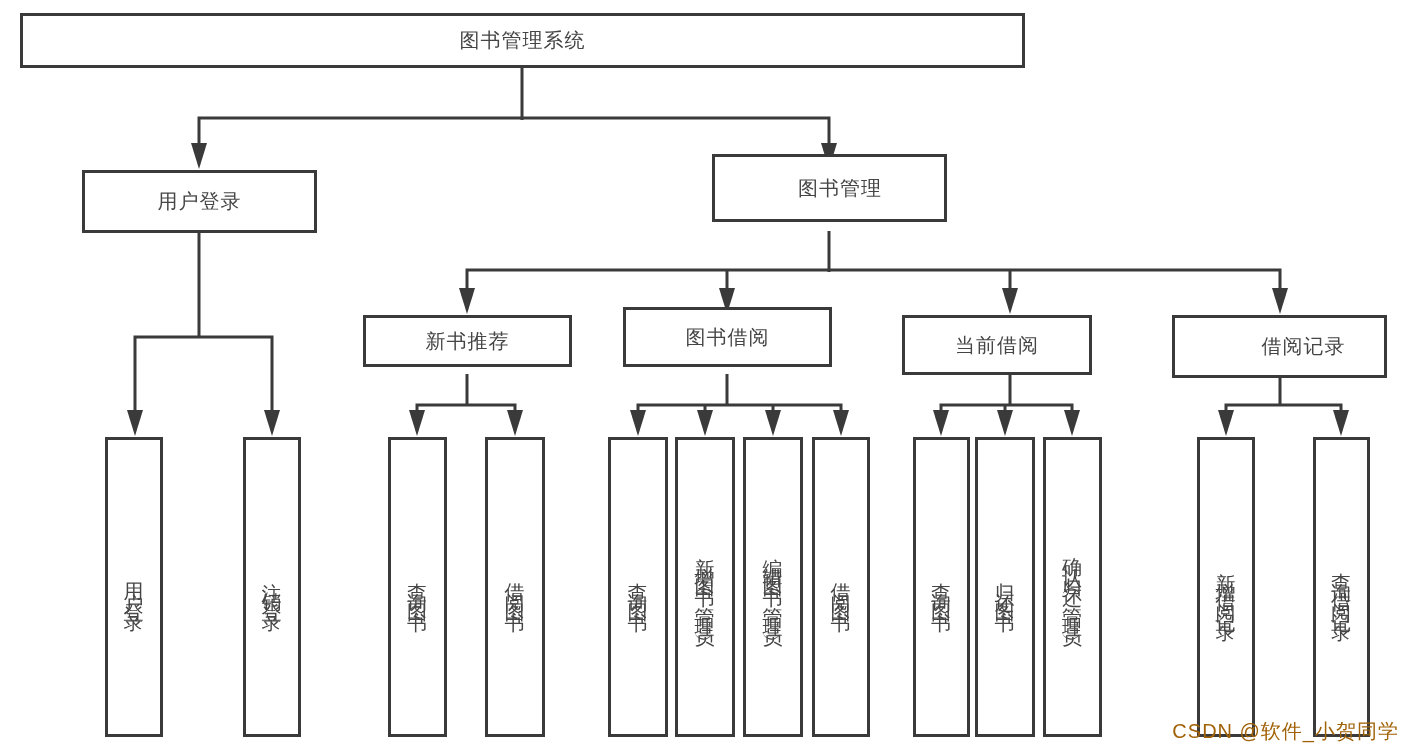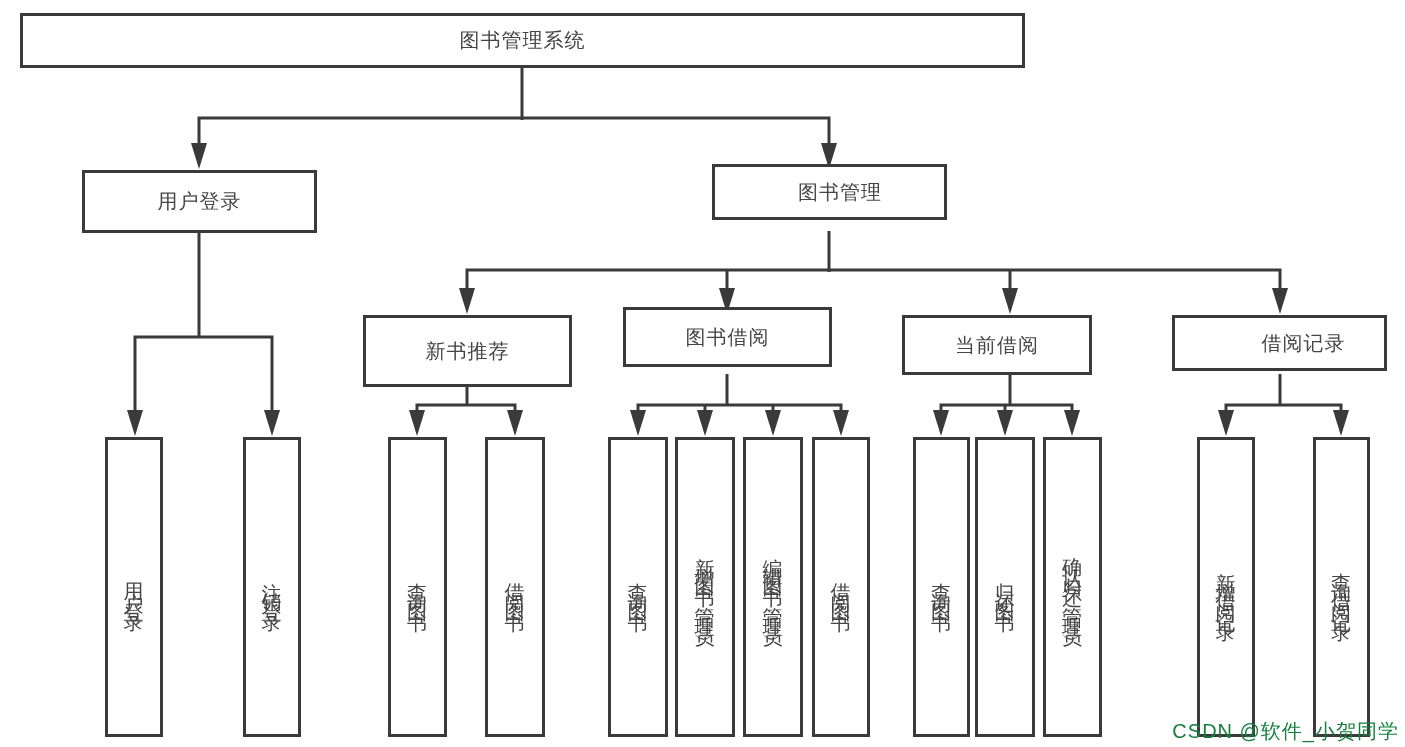--- a/index.html
+++ b/index.html
@@ -40,21 +40,21 @@
     font-size: 20px;
     letter-spacing: 10px;
     line-height: 1;
     white-space: nowrap;
   }
   .watermark {
     position: absolute;
     right: 6px;
     bottom: 2px;
     font-size: 20px;
-    color: #15803d;
+    color: #a16207;
     letter-spacing: 1px;
     z-index: 5;
     white-space: nowrap;
   }
 </style>
 </head>
 <body>
 
 <div class="canvas">
 
@@ -112,26 +112,26 @@
       <polygon points="997,410 1013,410 1005,436"></polygon>
       <polygon points="1064,410 1080,410 1072,436"></polygon>
       <polygon points="1218,410 1234,410 1226,436"></polygon>
       <polygon points="1333,410 1349,410 1341,436"></polygon>
     </g>
   </svg>
 
   <div class="node h-node" style="left:20px; top:13px; width:1005px; height:55px;">图书管理系统</div>
 
   <div class="node h-node" style="left:82px; top:170px; width:235px; height:63px;">用户登录</div>
-  <div class="node h-node" style="left:712px; top:164px; width:235px; height:56px;padding-left:21px;">图书管理</div>
+  <div class="node h-node" style="left:712px; top:154px; width:235px; height:68px;padding-left:21px;">图书管理</div>
 
-  <div class="node h-node" style="left:363px; top:315px; width:209px; height:72px;">新书推荐</div>
+  <div class="node h-node" style="left:363px; top:315px; width:209px; height:52px;">新书推荐</div>
   <div class="node h-node" style="left:623px; top:307px; width:209px; height:60px;">图书借阅</div>
   <div class="node h-node" style="left:902px; top:315px; width:190px; height:60px;">当前借阅</div>
-  <div class="node h-node" style="left:1172px; top:315px; width:215px; height:56px;padding-left:48px;">借阅记录</div>
+  <div class="node h-node" style="left:1172px; top:315px; width:215px; height:63px;padding-left:48px;">借阅记录</div>
 
   <div class="node v-node" style="left:105px; top:437px; width:58px; height:300px;">
     <span class="vtext">用户登录</span>
   </div>
   <div class="node v-node" style="left:243px; top:437px; width:58px; height:300px;">
     <span class="vtext">注销登录</span>
   </div>
 
   <div class="node v-node" style="left:388px; top:437px; width:59px; height:300px;">
     <span class="vtext">查询图书</span>

